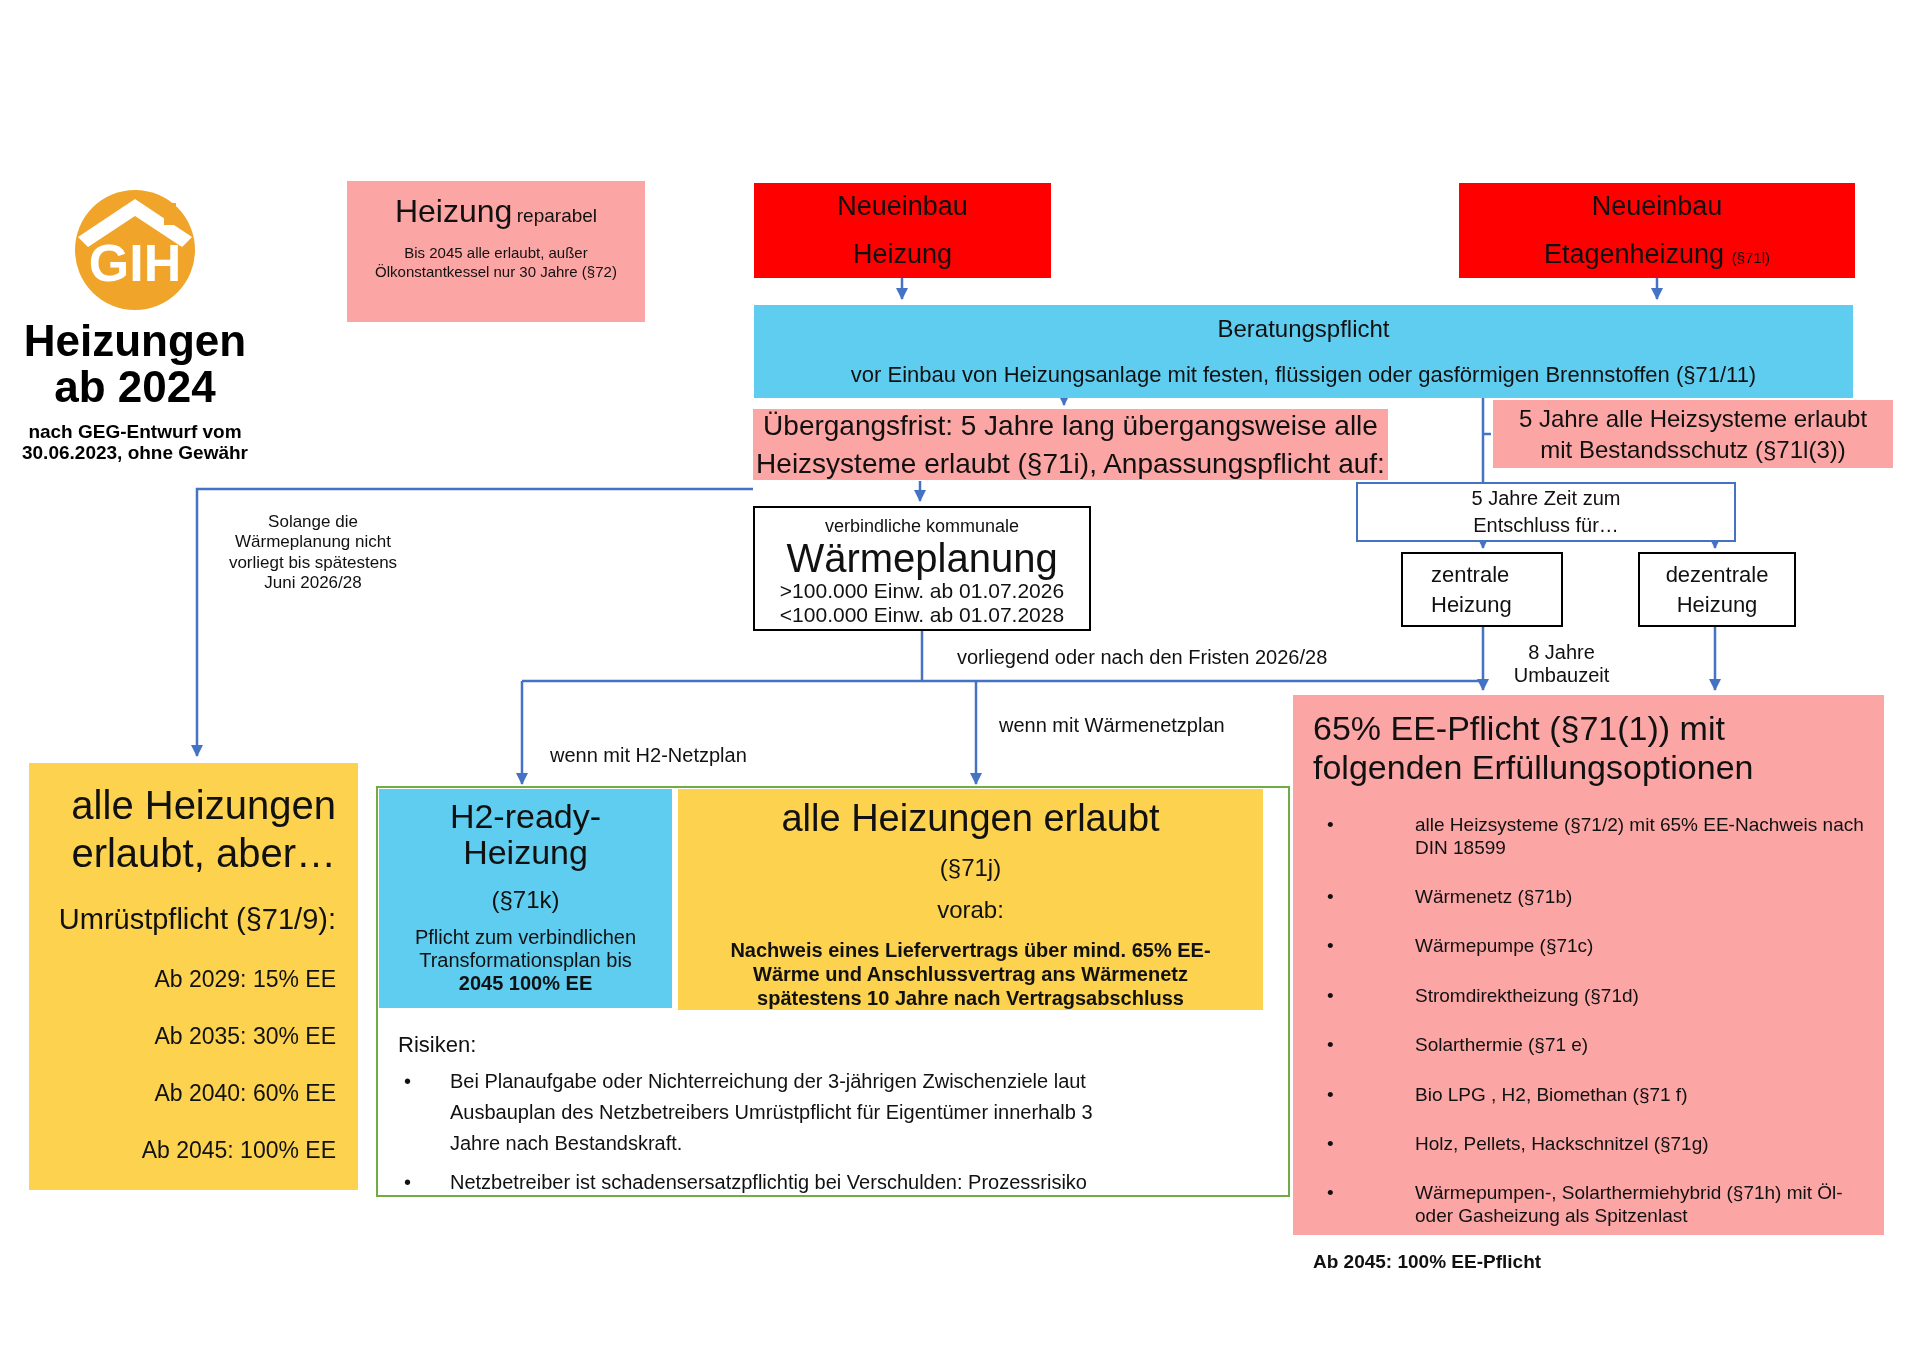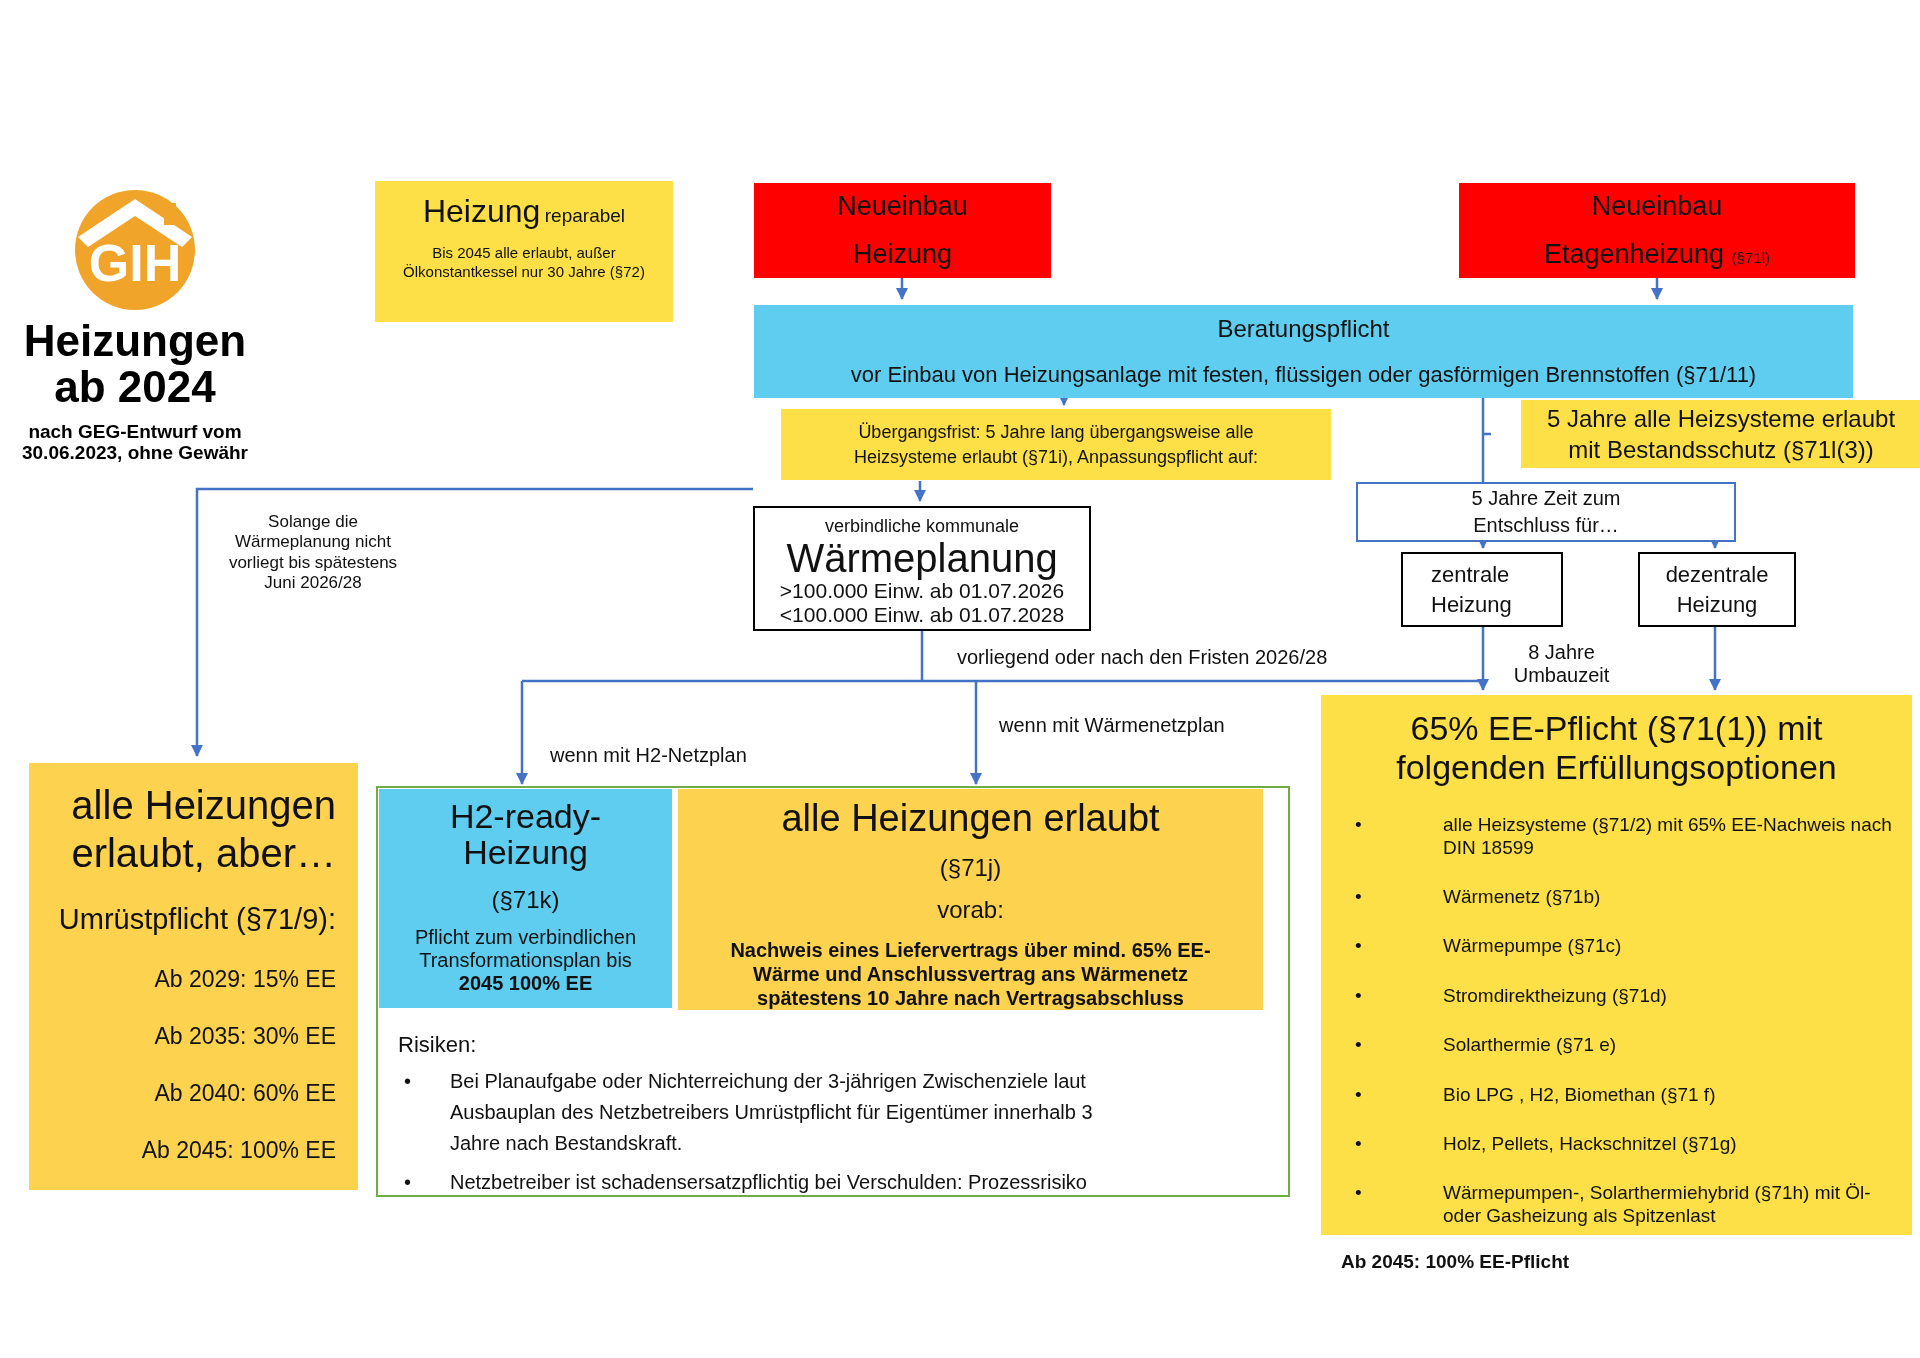--- a/index.html
+++ b/index.html
@@ -8,38 +8,38 @@
   .abs{position:absolute;box-sizing:border-box;}
   .center{text-align:center;}
   
   #wires{position:absolute;left:0;top:0;width:1920px;height:1358px;z-index:1;}
   .node{z-index:2;}
   
   .logo-wrap{left:60px;top:185px;width:150px;height:130px;}
   .brand-title{left:10px;top:318px;width:250px;font-size:44px;font-weight:bold;line-height:1.05;color:#000;}
   .brand-sub{left:10px;top:422px;width:250px;font-size:19px;font-weight:bold;line-height:1.1;color:#000;}
   
-  .greenbox{background:#fde047;margin-left:28px;}
+  .greenbox{background:#fca5a5;}
   .redbox{background:#fe0000;display:flex;flex-direction:column;justify-content:space-around;align-items:center;font-size:27px;}
   .bluebar{background:#5fcdf0;display:flex;flex-direction:column;justify-content:space-around;align-items:center;}
   .whitebox{background:#fff;border:2px solid #000;}
   .bluebordered{background:#fff;border:2px solid #4472c4;}
   .yellowbox{background:#fcd24f;}
   .cyanbox{background:#5fcdf0;}
   .b-reparabel{left:347px;top:181px;width:298px;height:141px;padding-top:12px;}
   .b-reparabel .t1{font-size:32px;}
   .b-reparabel .t2{font-size:19px;}
   .b-reparabel .body{font-size:15px;margin:14px auto 0;width:260px;line-height:1.25;}
   .b-redA{left:754px;top:183px;width:297px;height:95px;}
   .b-redB{left:1459px;top:183px;width:396px;height:95px;}
   .b-redB .sfx{font-size:15px;}
   .b-bluebar{left:754px;top:305px;width:1099px;height:93px;}
   .b-bluebar .l1{font-size:24px;}
   .b-bluebar .l2{font-size:22px;}
-  .b-ueberg{left:753px;top:409px;width:550px;height:71px;font-size:18px;line-height:1.35;display:flex;flex-direction:column;justify-content:center;}
+  .b-ueberg{left:753px;top:409px;width:635px;height:71px;font-size:28px;line-height:1.35;display:flex;flex-direction:column;justify-content:center;}
   .b-bestand{left:1493px;top:400px;width:400px;height:68px;font-size:24px;line-height:1.3;display:flex;flex-direction:column;justify-content:center;}
   .b-entschluss{left:1356px;top:482px;width:380px;height:60px;font-size:20px;line-height:1.35;display:flex;flex-direction:column;justify-content:center;}
   .b-zentrale{left:1401px;top:552px;width:162px;height:75px;font-size:22px;line-height:1.35;display:flex;flex-direction:column;justify-content:center;padding-left:28px;}
   .b-dezentrale{left:1638px;top:552px;width:158px;height:75px;font-size:22px;line-height:1.35;display:flex;flex-direction:column;justify-content:center;text-align:center;}
   .b-waerme{left:753px;top:506px;width:338px;height:125px;padding-top:8px;}
   .b-waerme .k{font-size:18px;}
   .b-waerme .t{font-size:40px;line-height:1.05;}
   .b-waerme .e{font-size:21px;line-height:1.15;}
   
   .lbl{font-size:20px;color:#111;z-index:2;}
@@ -65,21 +65,21 @@
   .b-mid .p{font-size:24px;margin-top:14px;}
   .b-mid .v{font-size:24px;margin-top:14px;}
   .b-mid .body{font-size:20px;line-height:1.2;width:525px;margin:14px auto 0;font-weight:bold;}
   .risk-text{left:398px;top:1032px;width:872px;z-index:3;}
   .risk-text .t{font-size:22px;}
   .risk-row{display:flex;margin-top:8px;font-size:20px;line-height:1.55;}
   .risk-row .dot{width:46px;flex:0 0 46px;padding-left:6px;}
   .risk-row .tx{width:690px;}
   
   .b-ee{left:1293px;top:695px;width:591px;height:540px;padding:14px 20px;}
-  .b-ee .t{font-size:34px;line-height:1.15;text-align:center;}
+  .b-ee .t{font-size:34px;line-height:1.15;}
   .gb-row{display:flex;font-size:19px;line-height:1.18;margin-top:27px;}
   .gb-row .gb-dot{width:88px;flex:0 0 88px;padding-left:14px;}
   .gb-row .gb-text{width:450px;}
   .b-ee .foot{font-size:19px;font-weight:bold;margin-top:24px;}
   .gbullets{margin-top:14px;}
 </style>
 </head>
 <body>
 
 <div class="canvas">

